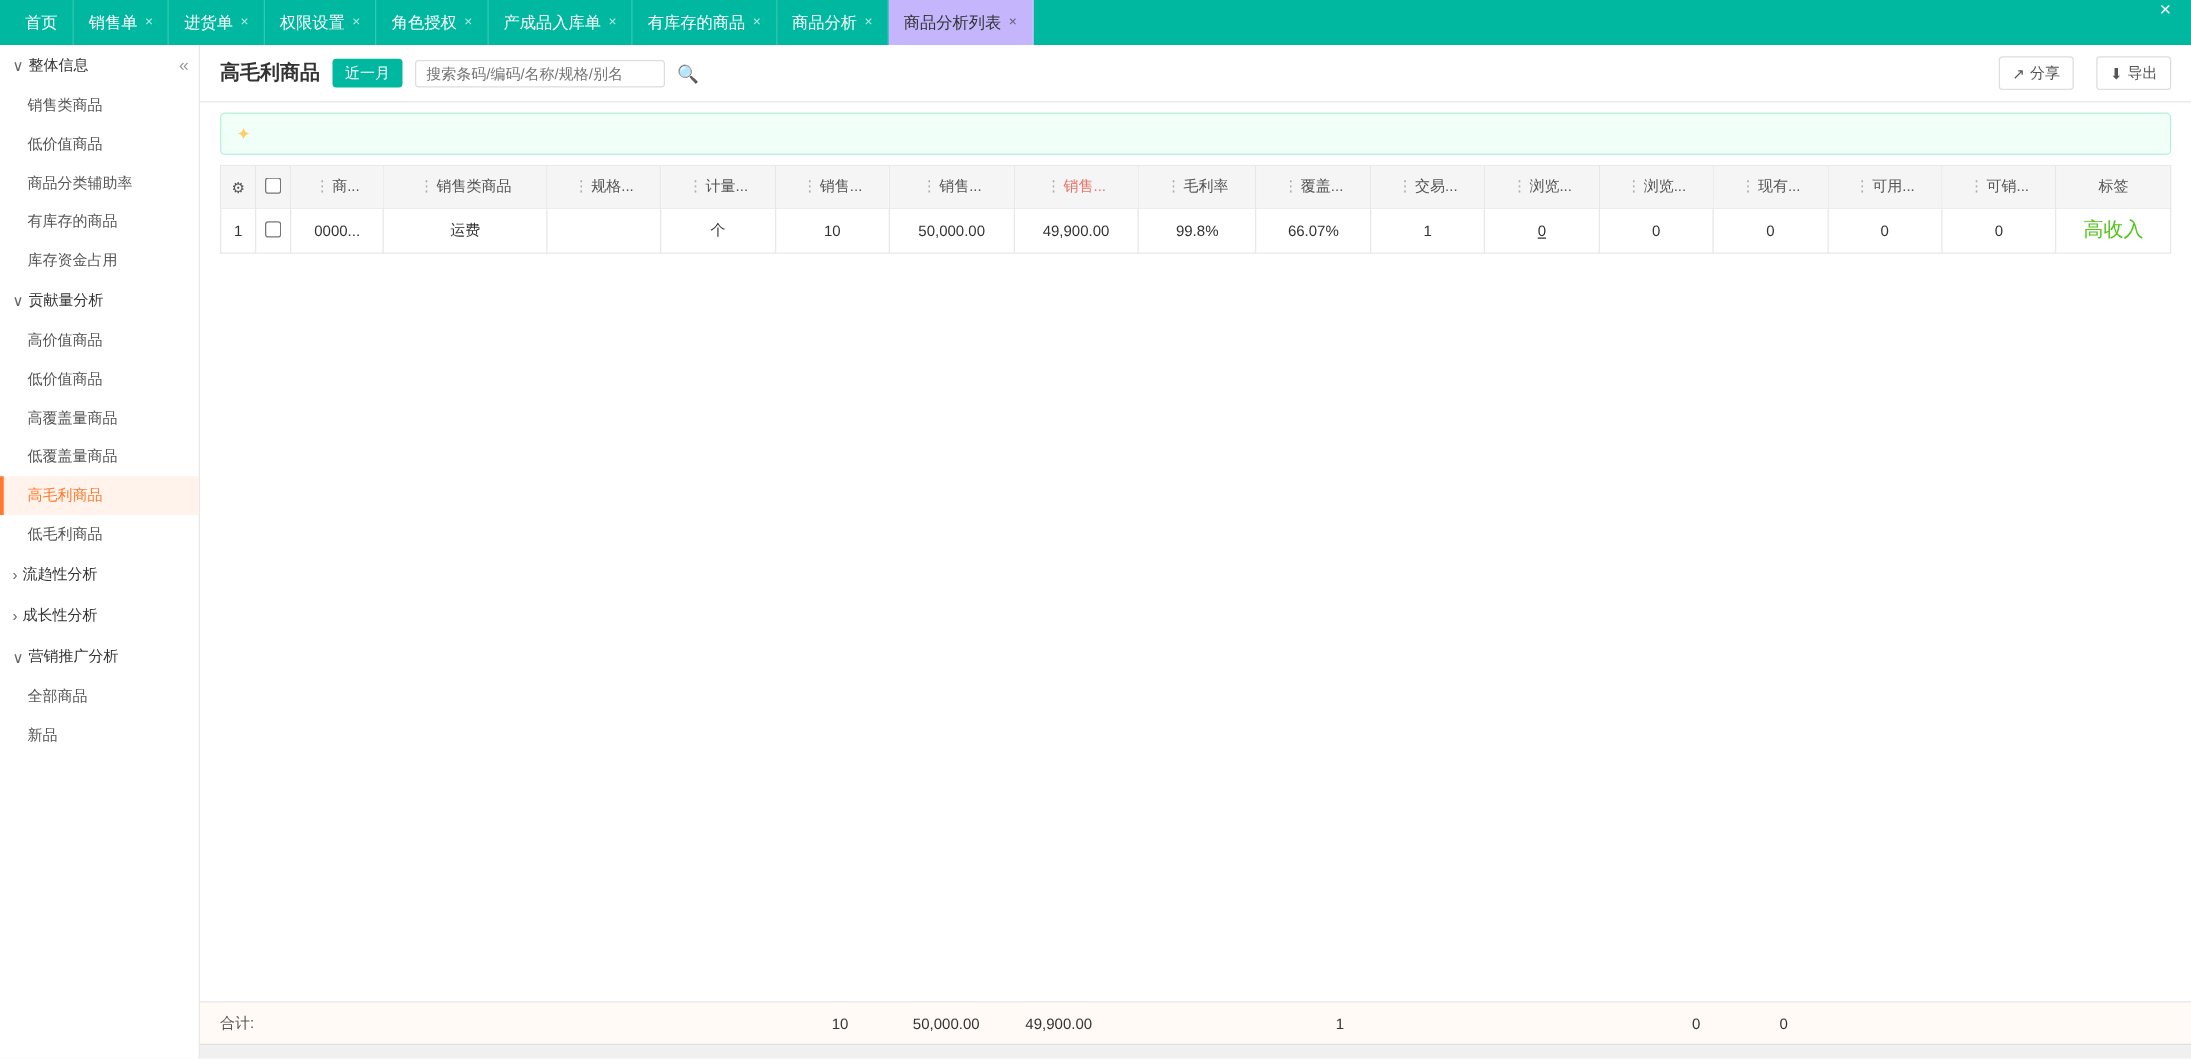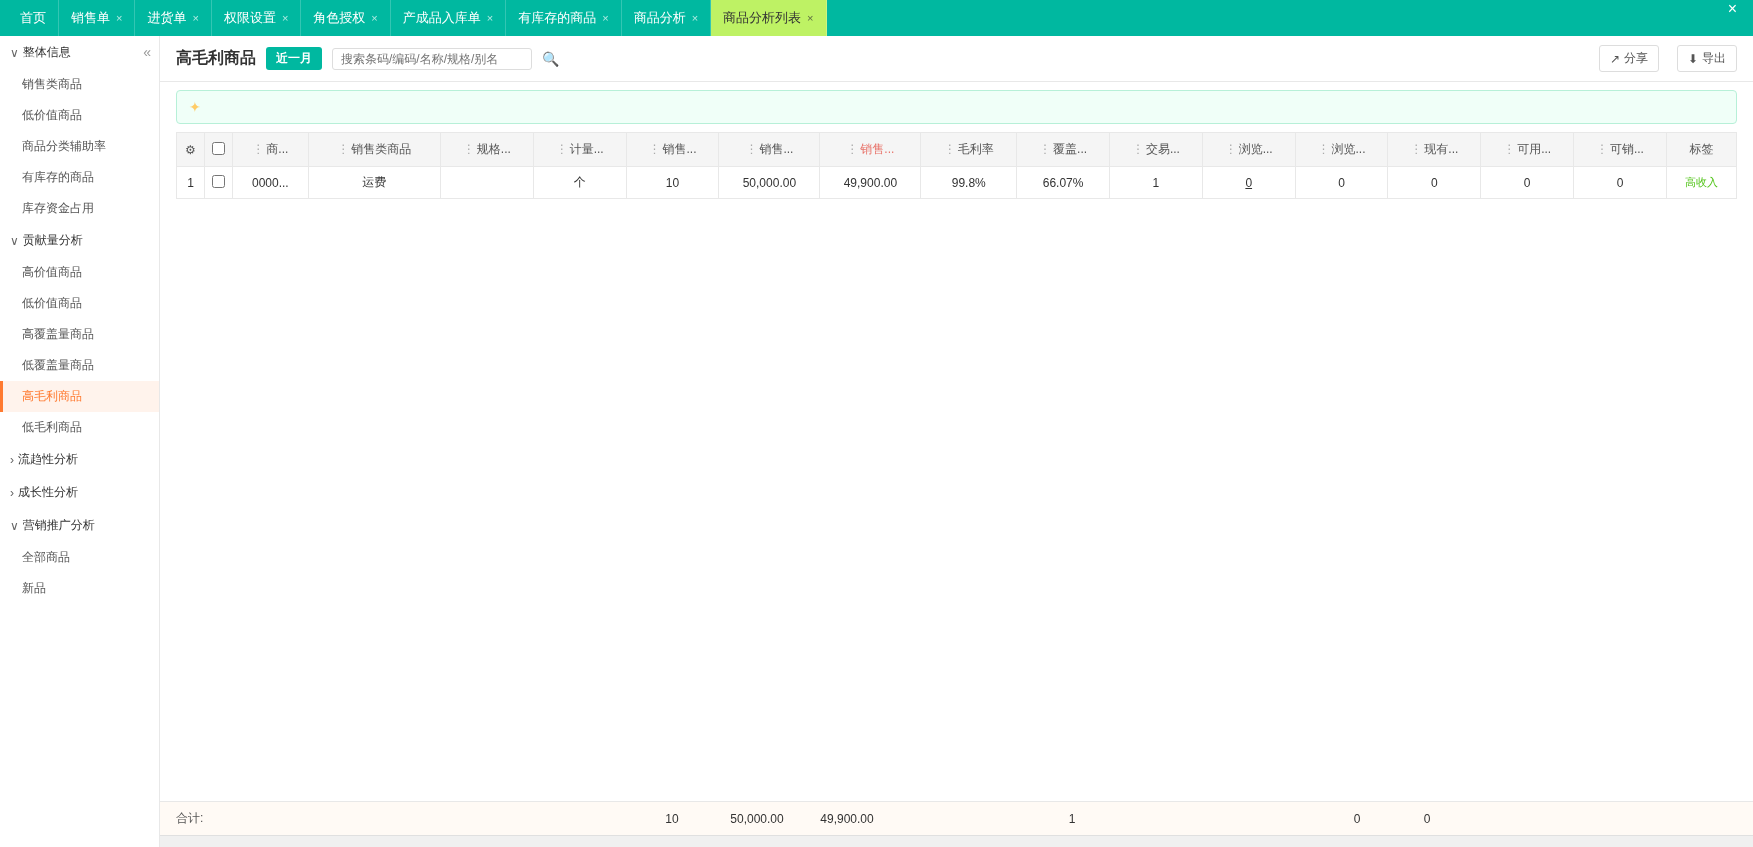--- a/index.html
+++ b/index.html
@@ -19,21 +19,21 @@
       display: flex;
       align-items: center;
       padding: 0 12px;
       height: 36px;
       cursor: pointer;
       white-space: nowrap;
       font-size: 13px;
       color: white;
       border-right: 1px solid rgba(255,255,255,0.2);
     }
-    .nav-tab.active { background: #bef264; color: #333; }
+    .nav-tab.active { background: #c4b5fd; color: #333; }
     .nav-tab .close-x {
       margin-left: 6px;
       font-size: 11px;
       opacity: 0.7;
     }
     .nav-tab.active .close-x { color: #333; }
     .nav-spacer { flex: 1; }
     .nav-close-btn {
       color: white;
       font-size: 16px;
@@ -110,21 +110,20 @@
       color: #333;
     }
     .time-filter-btn {
       background: #00b8a0;
       color: white;
       border: none;
       border-radius: 3px;
       padding: 3px 10px;
       font-size: 12px;
       cursor: pointer;
-      font-weight: bold;
     }
     .search-input {
       border: 1px solid #ddd;
       border-radius: 3px;
       padding: 3px 8px;
       font-size: 12px;
       width: 200px;
       color: #999;
       outline: none;
     }
@@ -187,21 +186,21 @@
       margin-right: 2px;
     }
     tbody tr td {
       border: 1px solid #e8e8e8;
       padding: 7px 6px;
       text-align: center;
       color: #333;
     }
     .tag-high-income {
       color: #52c41a;
-      font-size: 11px;
+      font-size: 16px;
       margin-top: 36px;
     }
     .underline-link {
       text-decoration: underline;
       color: #333;
       cursor: pointer;
     }
 
     
     .table-footer {

